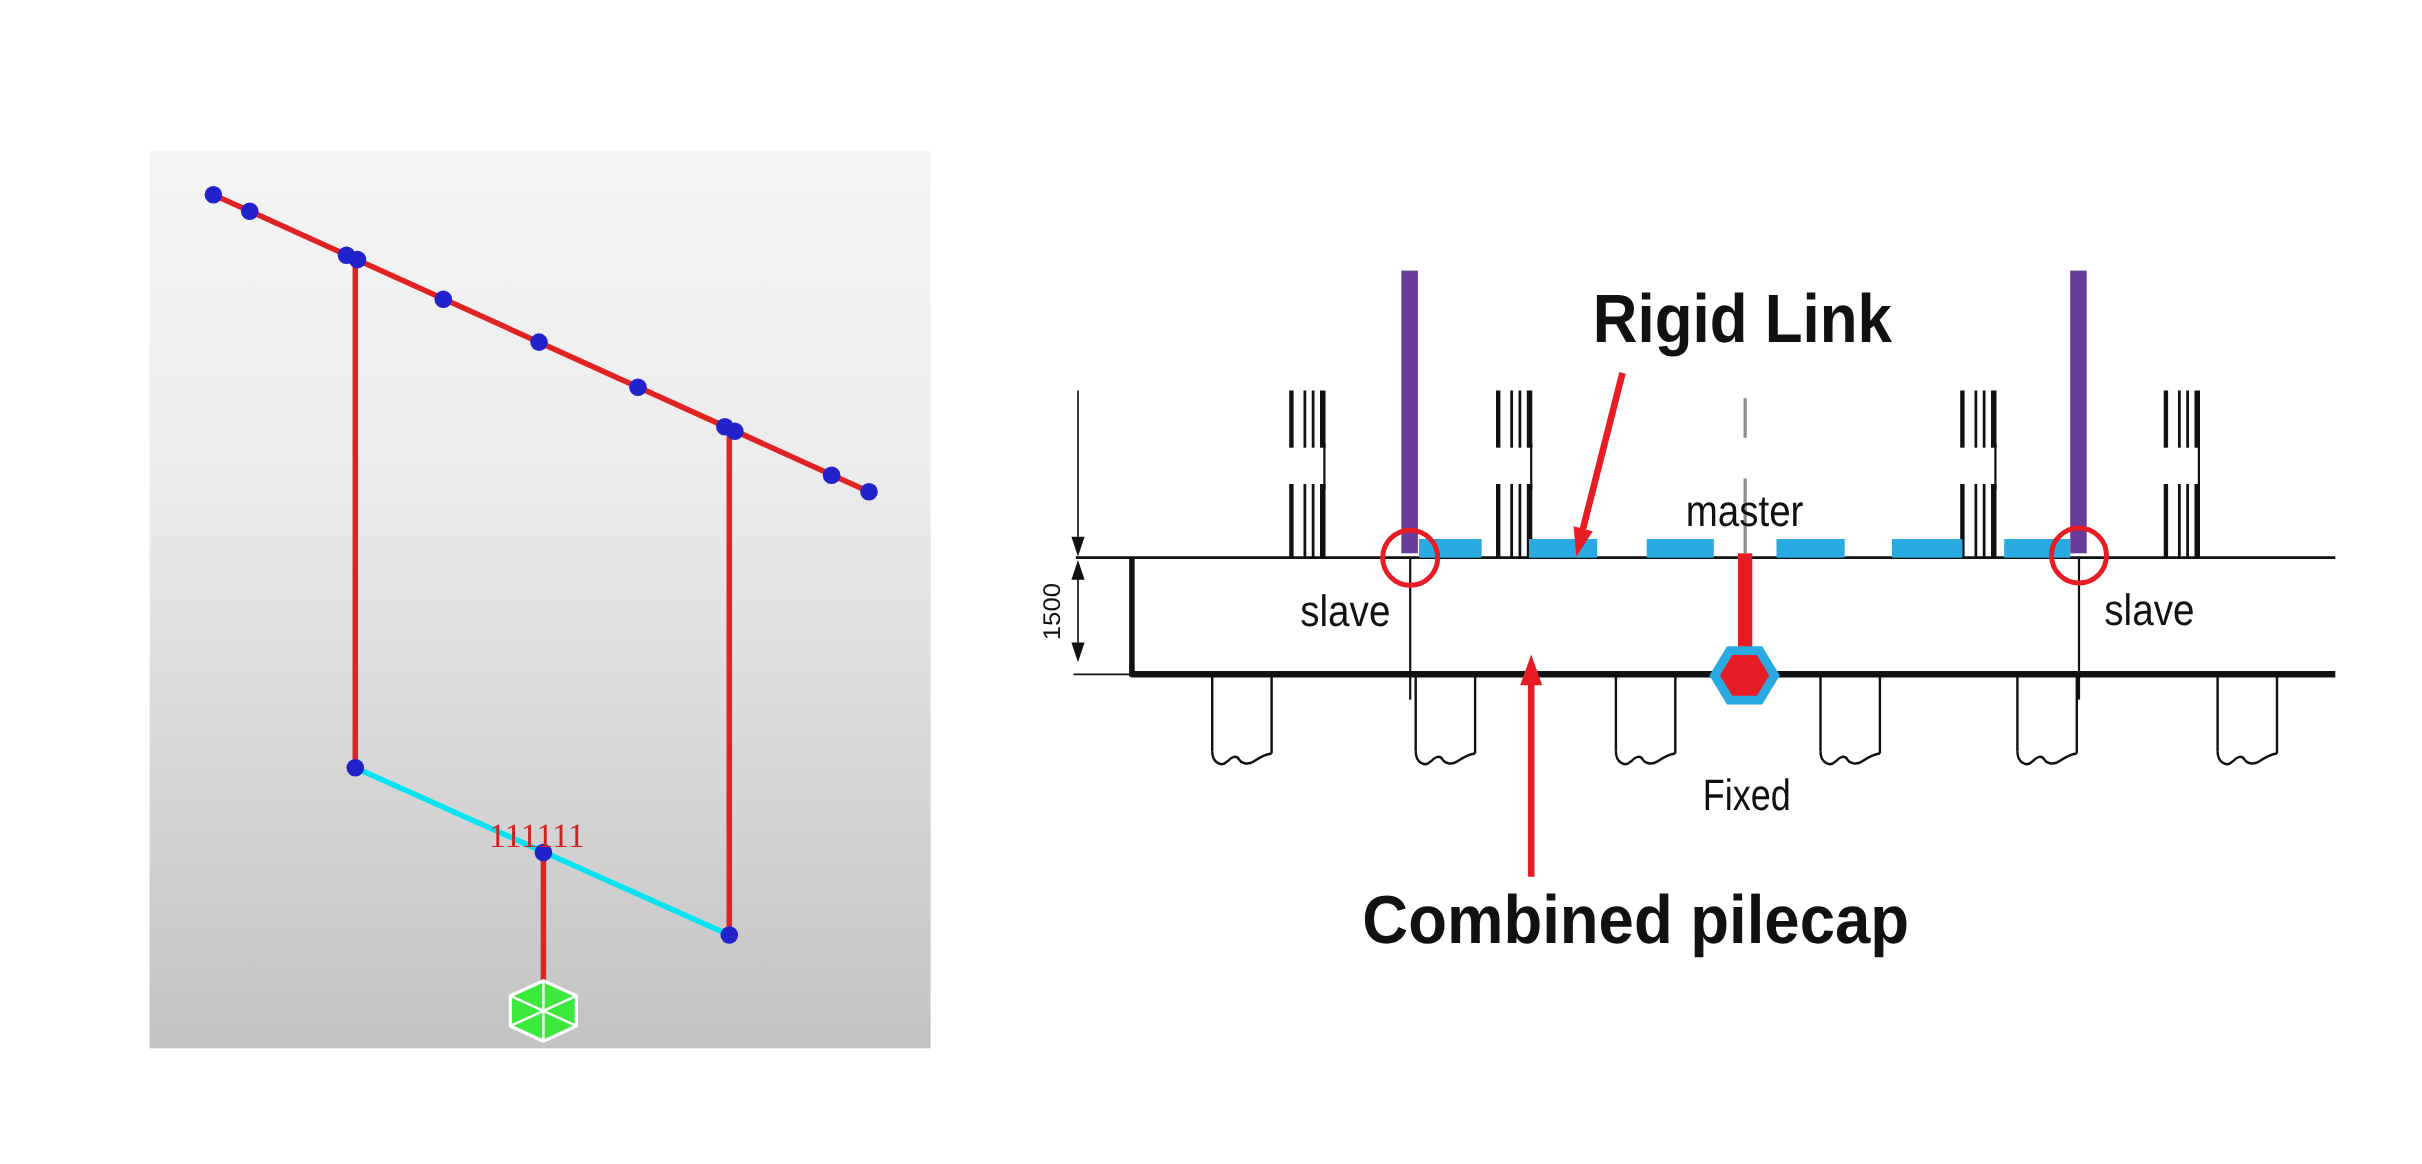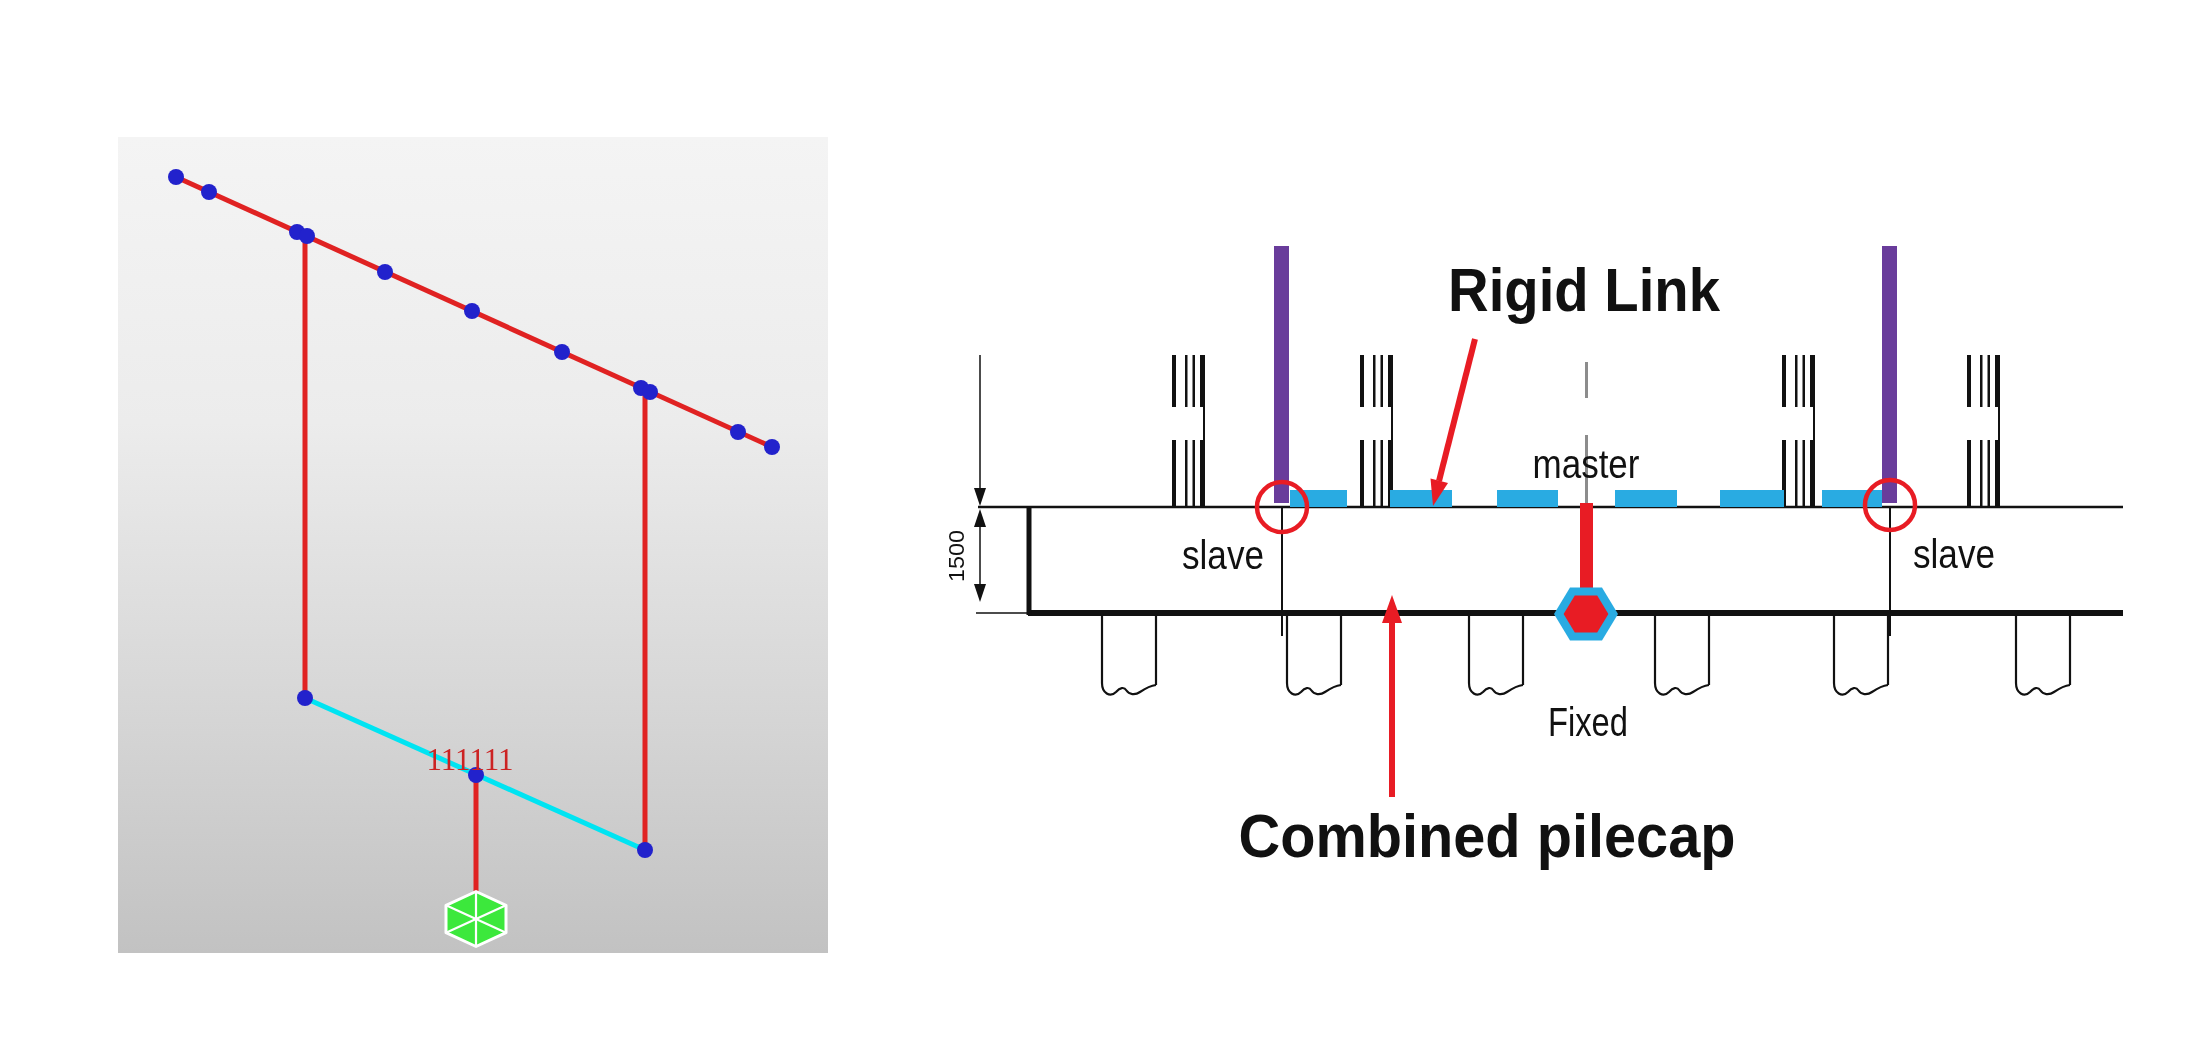--- a/index.html
+++ b/index.html
@@ -1,19 +1,19 @@
 <!DOCTYPE html>
 <html style="--model_red: #e02222; --label_red: #cc2222; --node_blue: #2222cc; --cyan: #00e4f2; --green: #3ce83c; --red: #e81c24; --blue_link: #29abe2; --purple: #693c9b; --gray_dash: #8c8c8c; --black: #111111;"><head>
 <meta charset="utf-8">
 <style>
   html,body{margin:0;padding:0;background:#ffffff;}
   .canvas{position:relative;width:2202px;height:1058px;background:#fff;overflow:hidden;
           font-family:"Liberation Sans",sans-serif;}
   
-  .model-panel{position:absolute;left:118px;top:137px;width:710px;height:816px;
+  .model-panel{position:absolute;left:136px;top:137px;width:710px;height:816px;
                background:linear-gradient(180deg,#f4f4f4 0%,#ececec 35%,#d6d6d6 70%,#c2c2c2 100%);}
   .model-panel svg{display:block;width:100%;height:100%;}
   .diagram{position:absolute;left:0;top:0;width:2202px;height:1058px;}
 
   
   .mline{stroke:var(--model_red);stroke-width:5;fill:none;}
   .cline{stroke:var(--cyan);stroke-width:5;fill:none;}
   .node{fill:var(--node_blue);}
   .node-label{font-family:"Liberation Serif",serif;font-size:31px;fill:var(--label_red);text-anchor:middle;}
   .hex{fill:var(--green);stroke:#ffffff;stroke-width:3;stroke-linejoin:round;}

